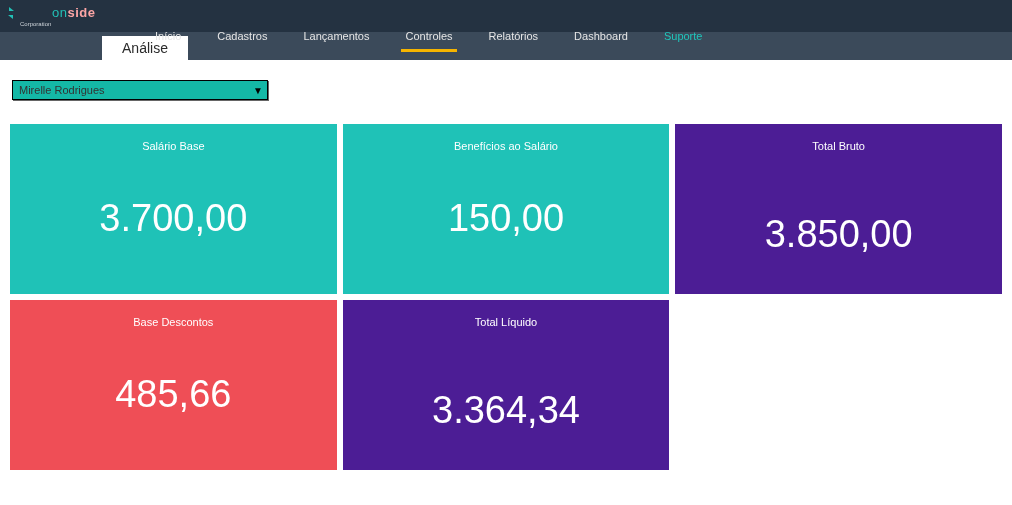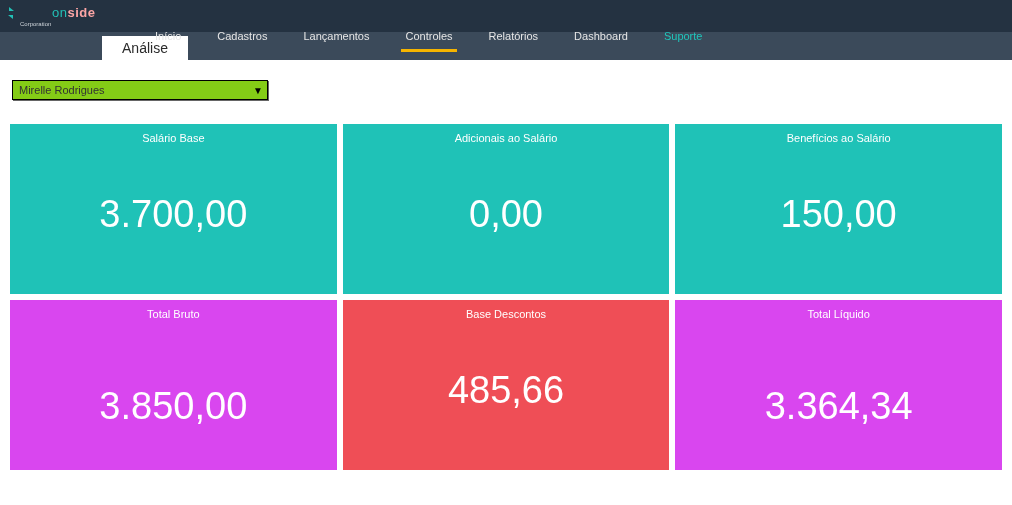--- a/index.html
+++ b/index.html
@@ -81,21 +81,21 @@
     height: 60px;
     background: #ffffff;
     display: flex;
     align-items: center;
   }
   .dropdown {
     margin-left: 12px;
     width: 256px;
     height: 20px;
     border: 1px solid #000;
-    background: #84cc16;
+    background: #14b8a6;
     display: flex;
     align-items: center;
     justify-content: space-between;
     padding: 0 4px 0 6px;
     font-size: 11px;
     color: #333;
     cursor: pointer;
     box-shadow: 1px 1px 0 #666;
   }
   .dropdown .chev { font-size: 10px; color: #000; }
@@ -110,34 +110,34 @@
     background: #fff;
   }
   .tile {
     color: #fff;
     display: flex;
     flex-direction: column;
   }
   .tile .title {
     text-align: center;
     font-size: 11px;
-    padding-top: 8px;
+    padding-top: 16px;
     font-weight: 400;
   }
   .tile .value {
     flex: 1;
     display: flex;
     align-items: center;
     justify-content: center;
     font-size: 38px;
     font-weight: 400;
     margin-top: -10px;
   }
   .teal   { background: #1fc2b7; }
-  .yellow { background: #d946ef; gap: 32px; }
+  .yellow { background: #4c1d95; gap: 32px; }
   .red    { background: #ef4e56; }
 </style>
 </head>
 <body>
 
 <div class="topbar">
   <div class="brand">
     <div class="brand-logo">
       <svg width="10" height="14" viewBox="0 0 10 14">
         <path d="M3 1 L8 5 L3 5 Z" fill="#22c0b6"></path>
@@ -172,24 +172,20 @@
   </div>
 </div>
 
 <div class="grid">
 
   <div class="tile teal">
     <div class="title">Salário Base</div>
     <div class="value">3.700,00</div>
   </div>
 
-  <div class="tile teal">
-    <div class="title">Adicionais ao Salário</div>
-    <div class="value">0,00</div>
-  </div>
 
   <div class="tile teal">
     <div class="title">Benefícios ao Salário</div>
     <div class="value">150,00</div>
   </div>
 
   <div class="tile yellow">
     <div class="title">Total Bruto</div>
     <div class="value">3.850,00</div>
   </div>

